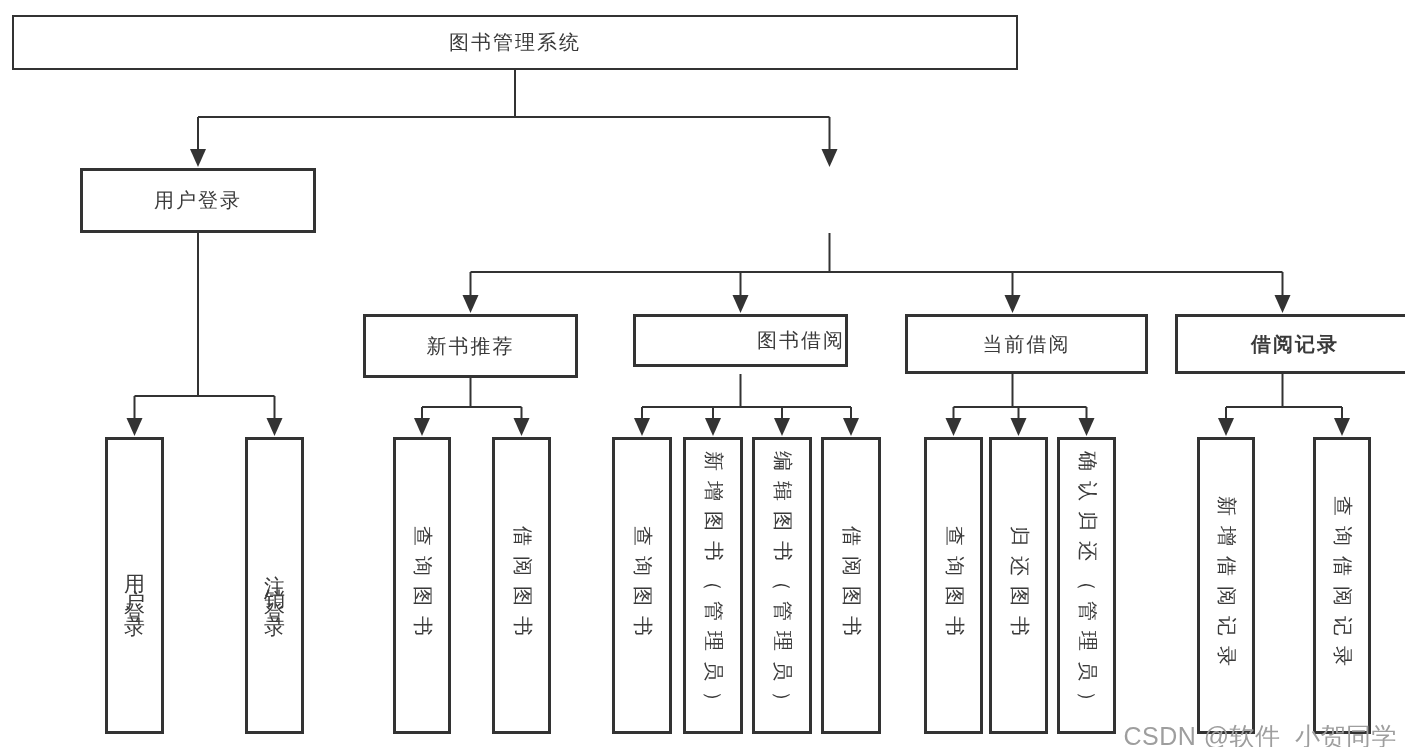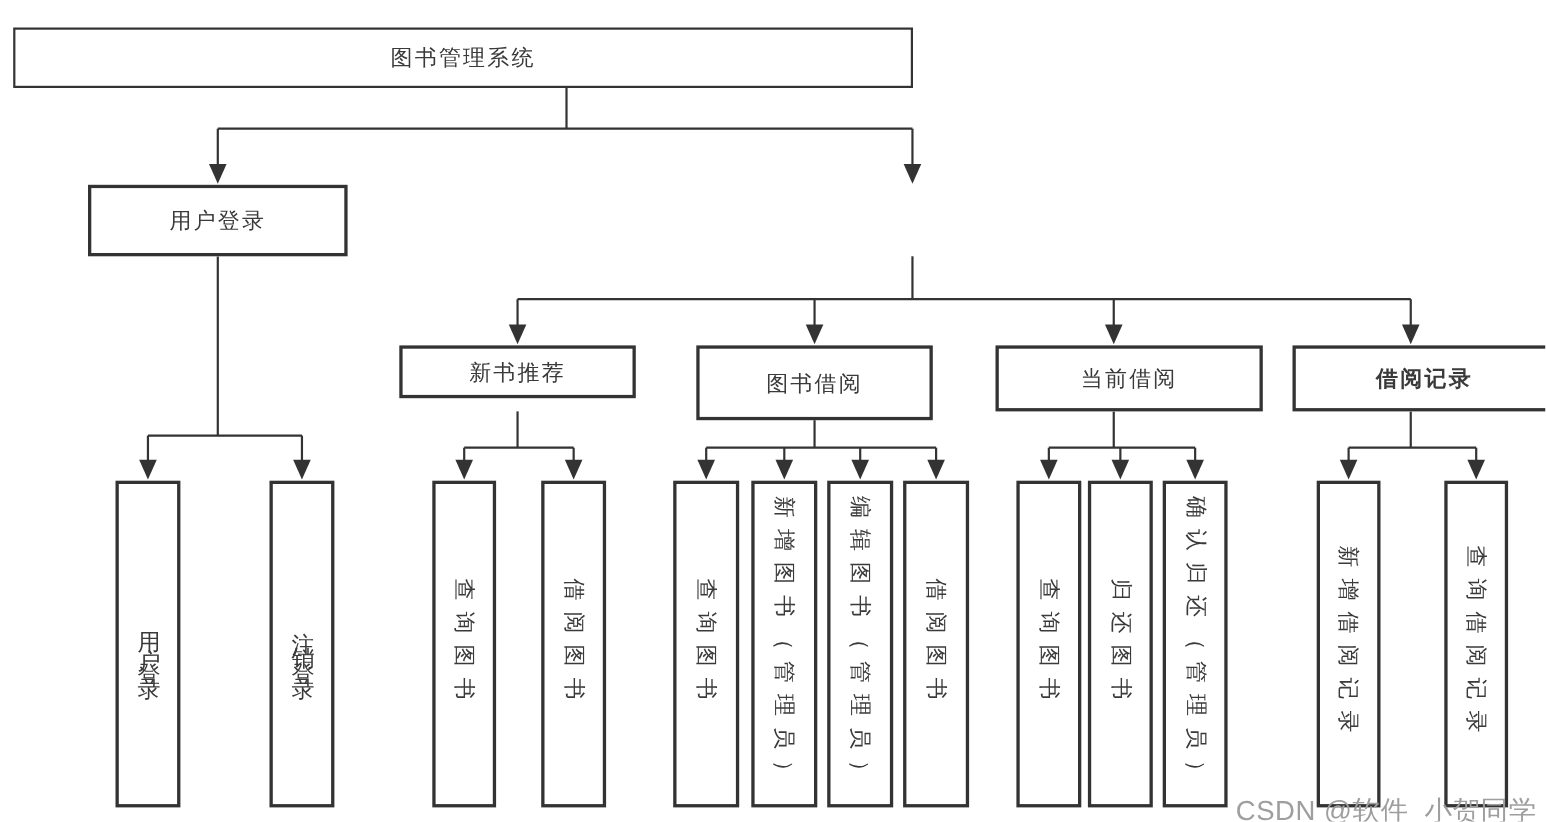--- a/index.html
+++ b/index.html
@@ -116,30 +116,30 @@
       <polygon points="1078.5,418 1094.5,418 1086.5,436" fill="#333333"></polygon>
       <line x1="1282.5" y1="374" x2="1282.5" y2="407" stroke="#333333" stroke-width="2"></line>
       <line x1="1226" y1="407" x2="1342" y2="407" stroke="#333333" stroke-width="2"></line>
       <line x1="1226" y1="407" x2="1226" y2="421" stroke="#333333" stroke-width="2"></line>
       <polygon points="1218,418 1234,418 1226,436" fill="#333333"></polygon>
       <line x1="1342" y1="407" x2="1342" y2="421" stroke="#333333" stroke-width="2"></line>
       <polygon points="1334,418 1350,418 1342,436" fill="#333333"></polygon>
     </svg>
 
   <div id="watermark">CSDN @软件_小贺同学</div>
-<div class="node root" style="left: 12px; top: 25px; width: 818px; height: 55px;">
+<div class="node root" style="left: 12px; top: 15px; width: 1006px; height: 55px;">
       <span class="lbl">图书管理系统</span>
     </div>
     <div class="node " style="left: 80px; top: 168px; width: 236px; height: 65px;">
       <span class="lbl">用户登录</span>
     </div>
-    <div class="node " style="left: 363px; top: 314px; width: 215px; height: 48px;">
+    <div class="node " style="left: 363px; top: 314px; width: 215px; height: 64px;">
       <span class="lbl">新书推荐</span>
     </div>
-    <div class="node " style="left: 633px; top: 314px; width: 215px; height: 68px;">
+    <div class="node " style="left: 633px; top: 314px; width: 215px; height: 53px; justify-content: flex-end;">
       <span class="lbl">图书借阅</span>
     </div>
     <div class="node " style="left: 905px; top: 314px; width: 243px; height: 60px;">
       <span class="lbl">当前借阅</span>
     </div>
     <div class="node " style="left: 1175px; top: 314px; width: 240px; height: 60px; font-weight: bold;">
       <span class="lbl">借阅记录</span>
     </div>
     <div class="node upright" style="left: 105px; top: 437px; width: 59px; height: 297px;">
       <span class="lbl">用户登录</span>

